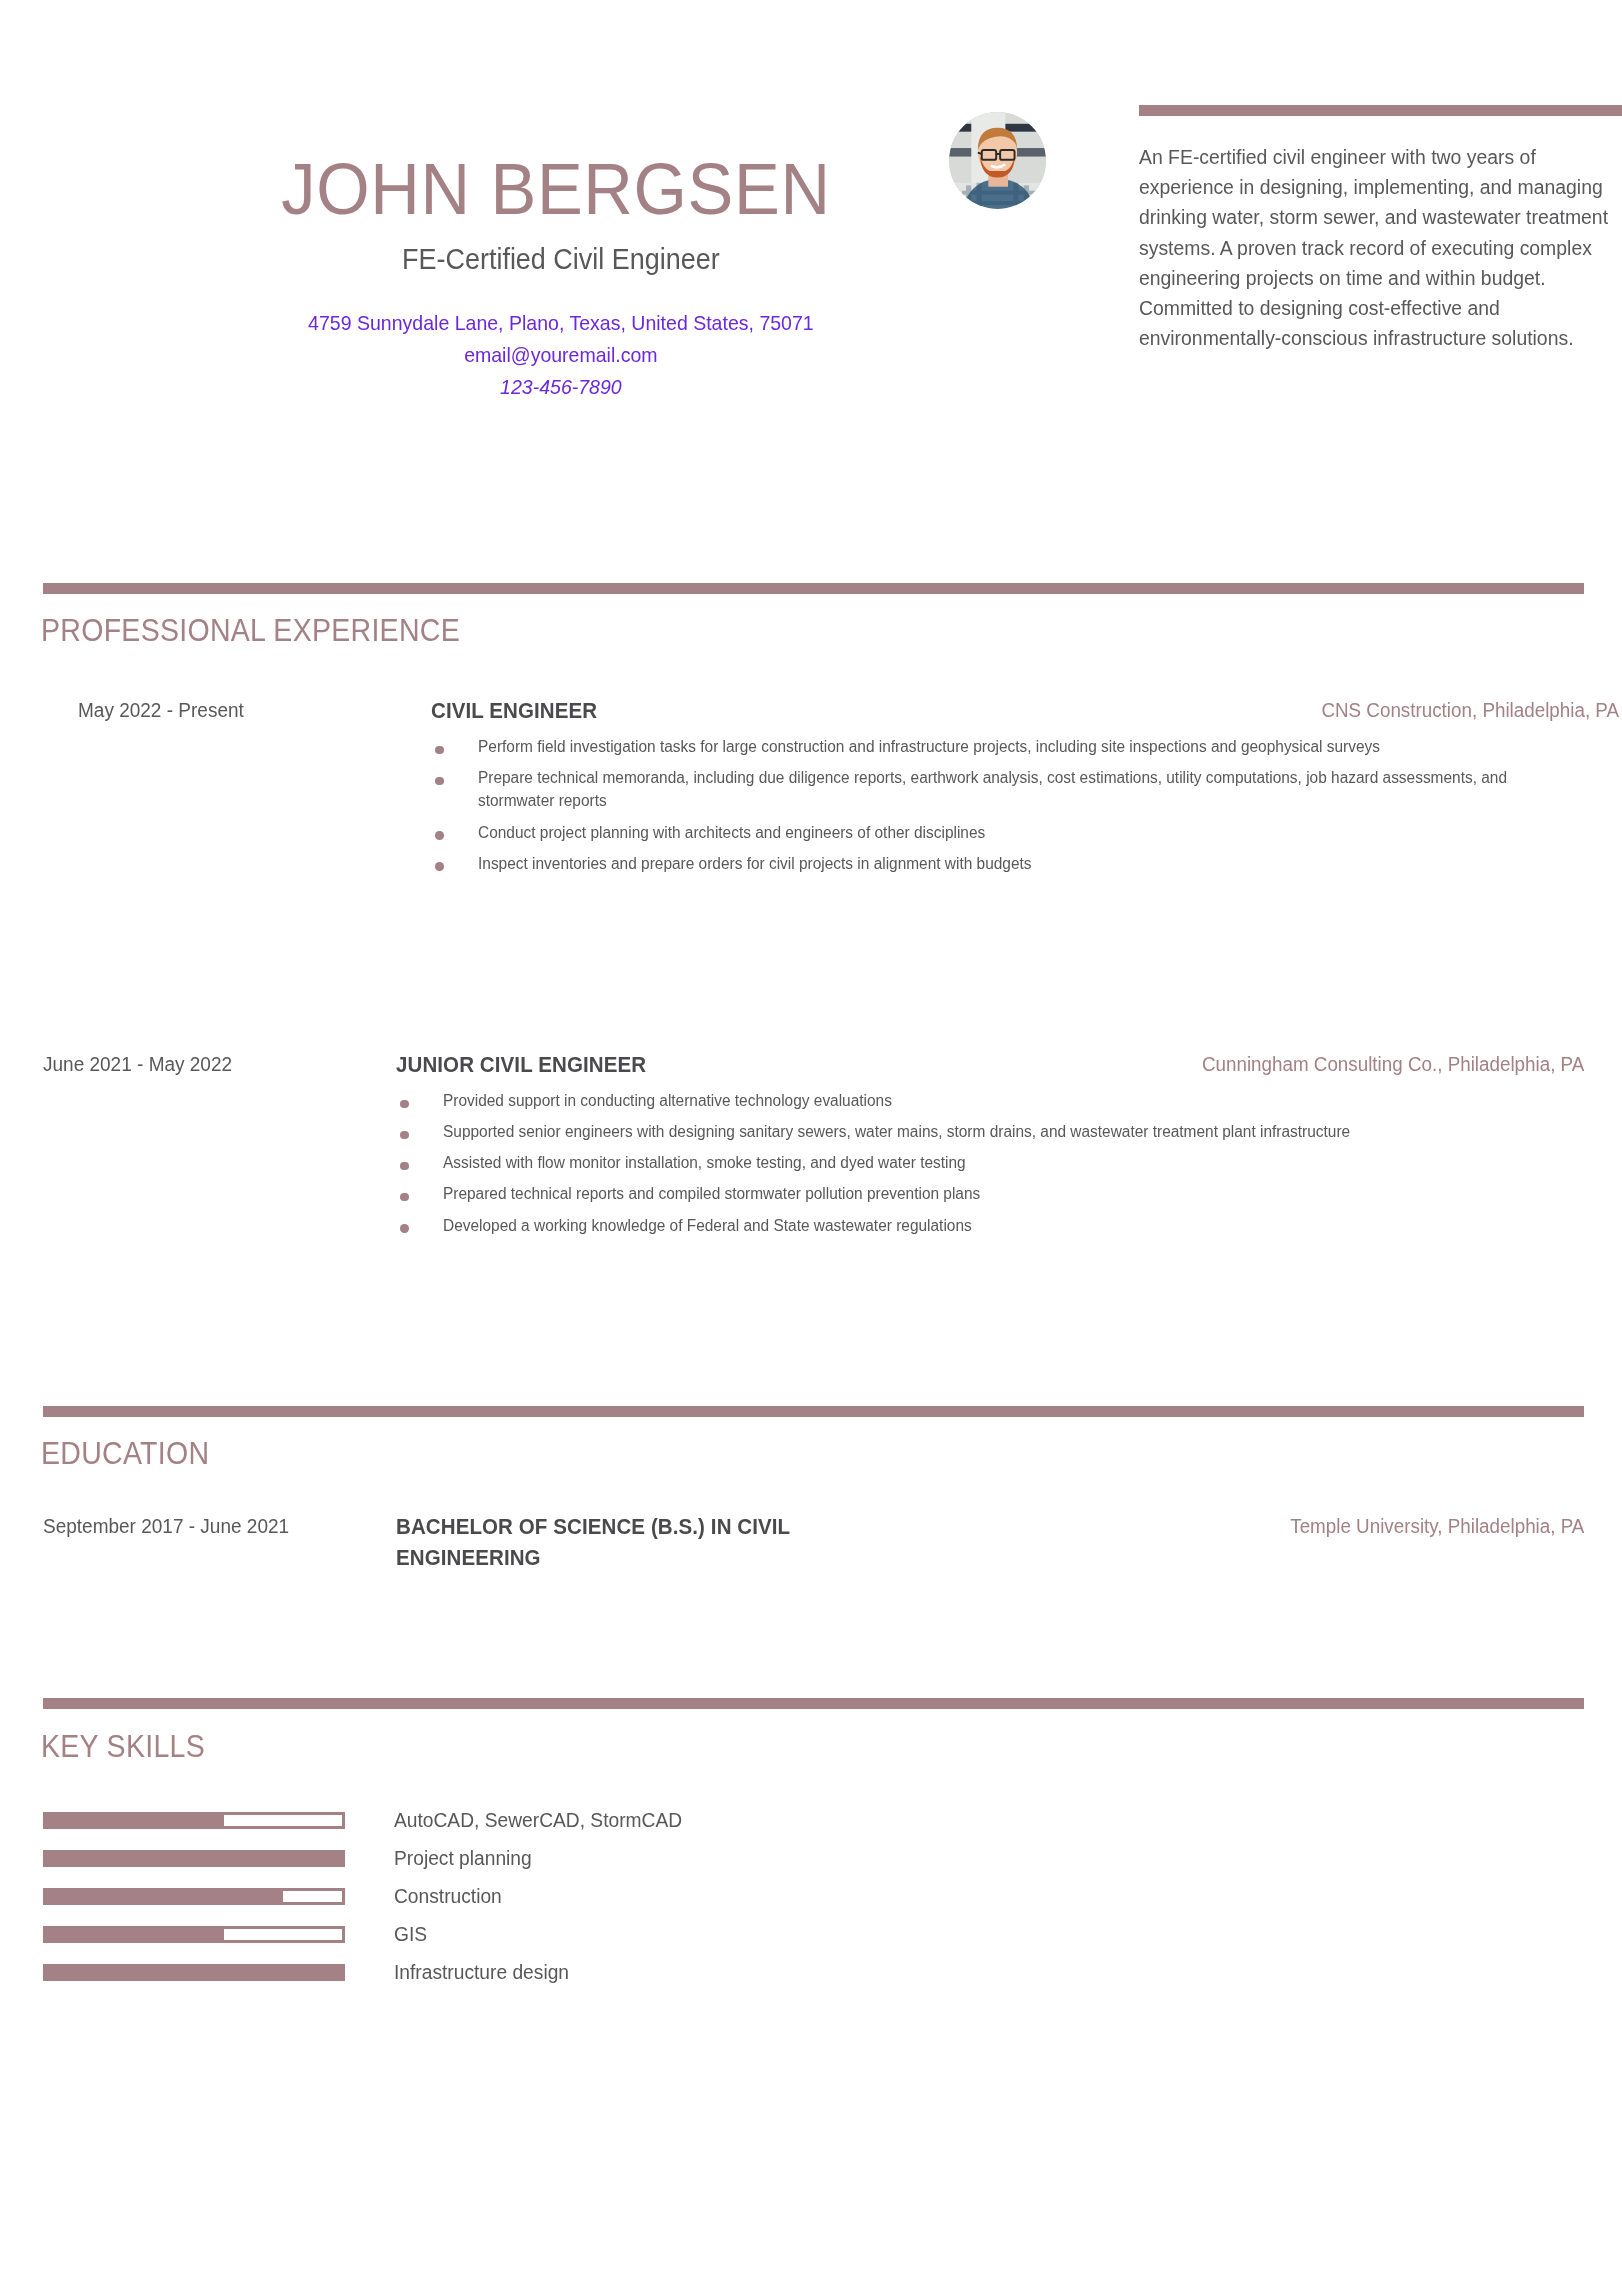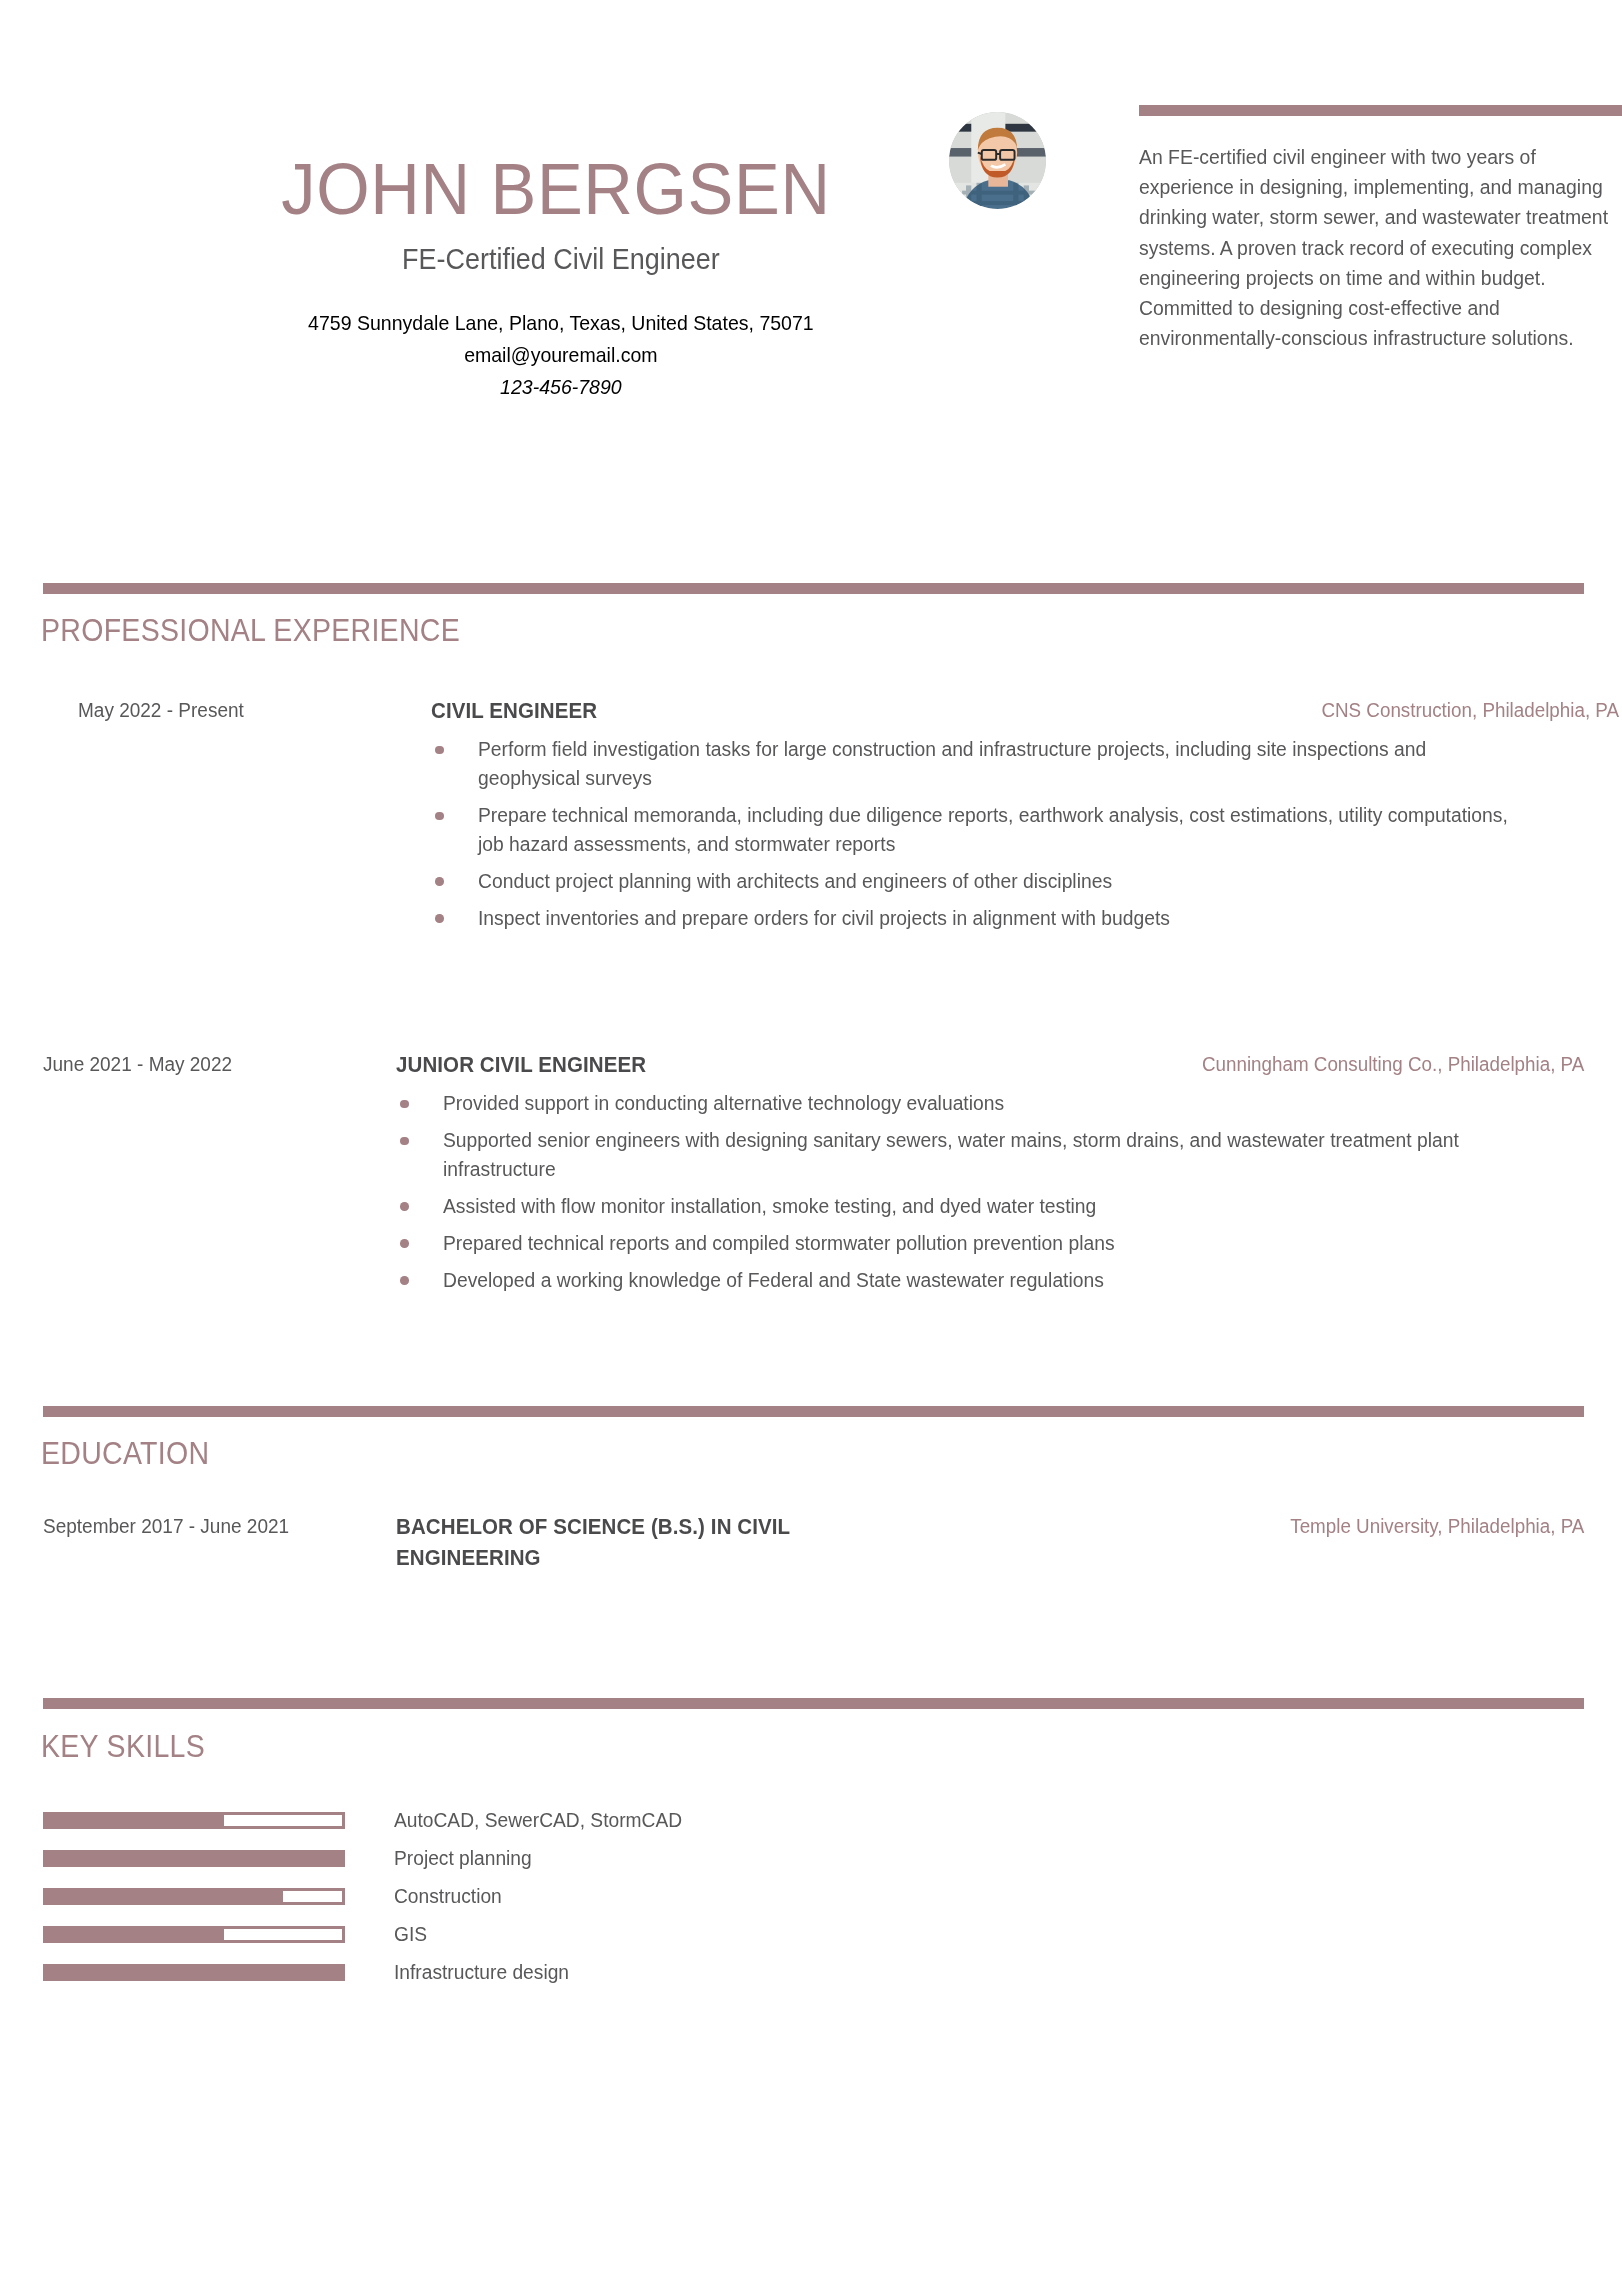--- a/index.html
+++ b/index.html
@@ -76,21 +76,21 @@
     color: #58585a;
     transform: scaleX(0.93);
     transform-origin: right center;
     white-space: nowrap;
   }
 
   .contact {
     padding-top: 31px;
     font-size: 21px;
     line-height: 1.52;
-    color: #000000;
+    color: #6d28d9;
   }
   .contact div { transform: scaleX(0.93); transform-origin: right center; white-space: nowrap; }
   .contact .phone { font-style: italic; }
 
   
   .summary-col {
     position: absolute;
     left: 1096px;
     top: 0;
     width: 487px;
@@ -167,21 +167,21 @@
     white-space: nowrap;
     transform: scaleX(0.96);
     transform-origin: right top;
   }
 
   .bullets { position: relative; margin-top: 9.2px; }
   .bullet {
     position: relative;
     padding-left: 400px;
     margin-bottom: 7.9px;
-    font-size: 20px;
+    font-size: 16px;
     line-height: 1.45;
     color: #58585a;
   }
   .bullet .btext {
     display: block;
     max-width: 1073px;
     transform: scaleX(0.965);
     transform-origin: left top;
   }
   .bullet::before {

